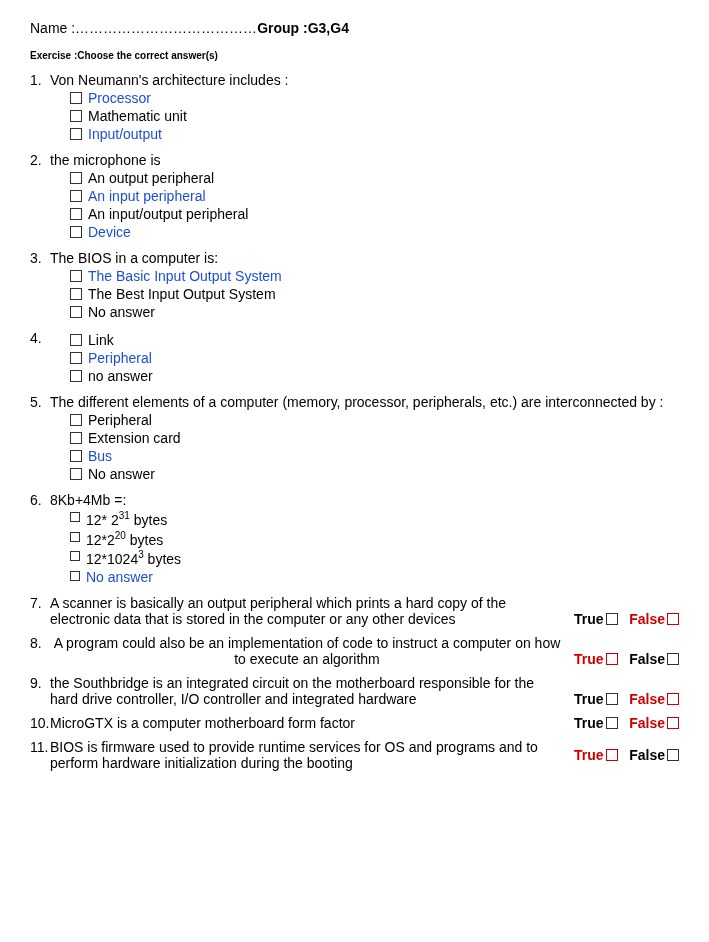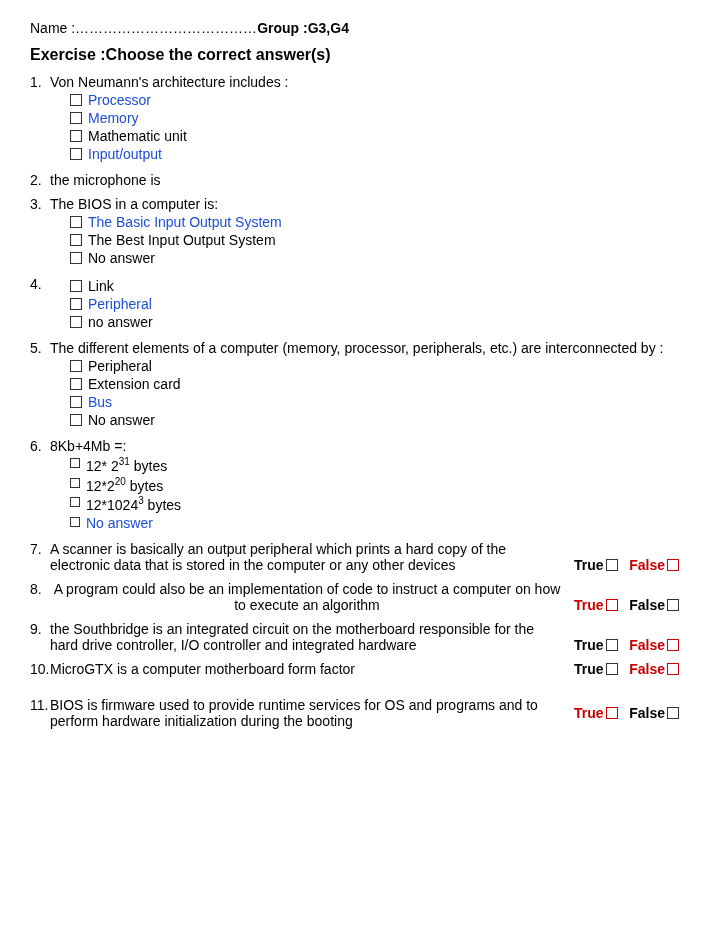--- a/index.html
+++ b/index.html
@@ -7,21 +7,21 @@
       font-family: Arial, sans-serif;
       font-size: 14px;
       color: #000;
       background: #fff;
       padding: 20px 30px;
       width: 709px;
       min-height: 942px;
     }
     .exercise-title {
       font-weight: bold;
-      font-size: 16px;
+      font-size: 10px;
       margin-bottom: 14px;
     }
     .options-list {
       list-style: none;
       padding-left: 20px;
       margin-top: 2px;
     }
     .option-item {
       display: flex;
       align-items: flex-start;
@@ -71,39 +71,53 @@
   <li style="display:flex; margin-bottom:8px;">
     <span style="min-width:20px; font-size:14px;">1.</span>
     <div>
       <span>Von Neumann's architecture includes :</span>
       <ul class="options-list">
         <li class="option-item">
           <span class="checkbox correct"></span>
           <span class="correct">Processor</span>
         </li>
         <li class="option-item">
-          <span class="checkbox correct"></span>
-          <span class="correct">Memory</span>
-        </li>
-        <li class="option-item">
           <span class="checkbox"></span>
           <span>Mathematic unit</span>
         </li>
         <li class="option-item">
           <span class="checkbox correct"></span>
           <span class="correct">Input/output</span>
         </li>
       </ul>
     </div>
   </li>
 
   <li style="display:flex; margin-bottom:8px;">
     <span style="min-width:20px;">2.</span>
     <div>
       <span>the microphone is</span>
+      <ul class="options-list">
+        <li class="option-item">
+          <span class="checkbox"></span>
+          <span>An output peripheral</span>
+        </li>
+        <li class="option-item">
+          <span class="checkbox correct"></span>
+          <span class="correct">An input peripheral</span>
+        </li>
+        <li class="option-item">
+          <span class="checkbox"></span>
+          <span>An input/output peripheral</span>
+        </li>
+        <li class="option-item">
+          <span class="checkbox correct"></span>
+          <span class="correct">Device</span>
+        </li>
+      </ul>
     </div>
   </li>
 
   <li style="display:flex; margin-bottom:8px;">
     <span style="min-width:20px;">3.</span>
     <div>
       <span>The BIOS in a computer is:</span>
       <ul class="options-list">
         <li class="option-item">
           <span class="checkbox correct"></span>
@@ -226,21 +240,21 @@
         <span style="flex:1; min-width:300px;">the Southbridge is an integrated circuit on the motherboard responsible for the hard drive controller, I/O controller and integrated hardware</span>
         <span style="display:inline-flex; align-items:center; white-space:nowrap; margin-left:6px;">
           <span style="font-weight:bold;">True </span><span class="tf-checkbox"></span>
           &nbsp;&nbsp;&nbsp;
           <span style="font-weight:bold; color:#cc0000;">False</span><span class="tf-checkbox" style="border-color:#cc0000;"></span>
         </span>
       </div>
     </div>
   </li>
 
-  <li style="display:flex; margin-bottom:20px;">
+  <li style="display:flex; margin-bottom:8px;">
     <span style="min-width:20px;">10.</span>
     <div style="flex:1;">
       <div style="display:flex; flex-wrap:wrap; gap:4px;">
         <span style="flex:1; min-width:300px;">MicroGTX is a computer motherboard form factor</span>
         <span style="display:inline-flex; align-items:center; white-space:nowrap; margin-left:6px;">
           <span style="font-weight:bold;">True</span><span class="tf-checkbox"></span>
           &nbsp;&nbsp;&nbsp;
           <span style="font-weight:bold; color:#cc0000;">False</span><span class="tf-checkbox" style="border-color:#cc0000;"></span>
         </span>
       </div>

